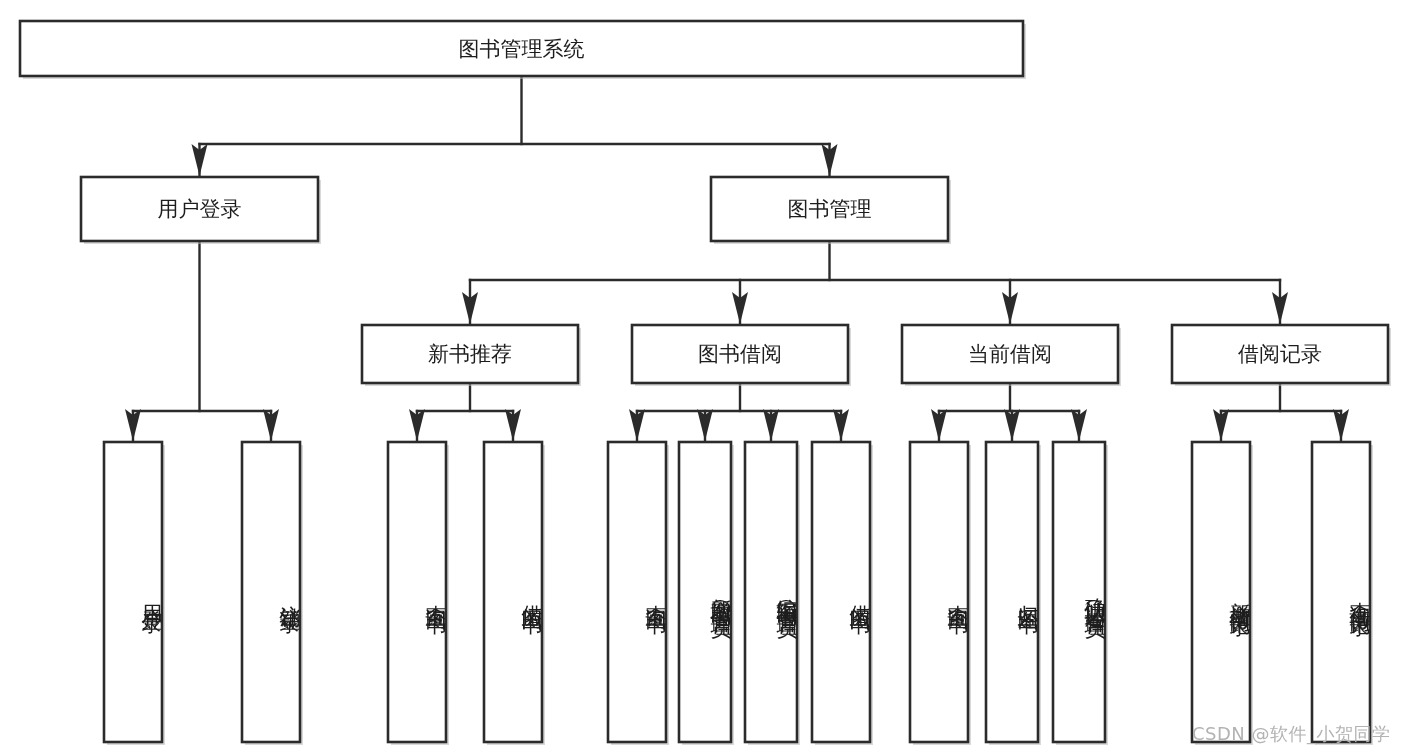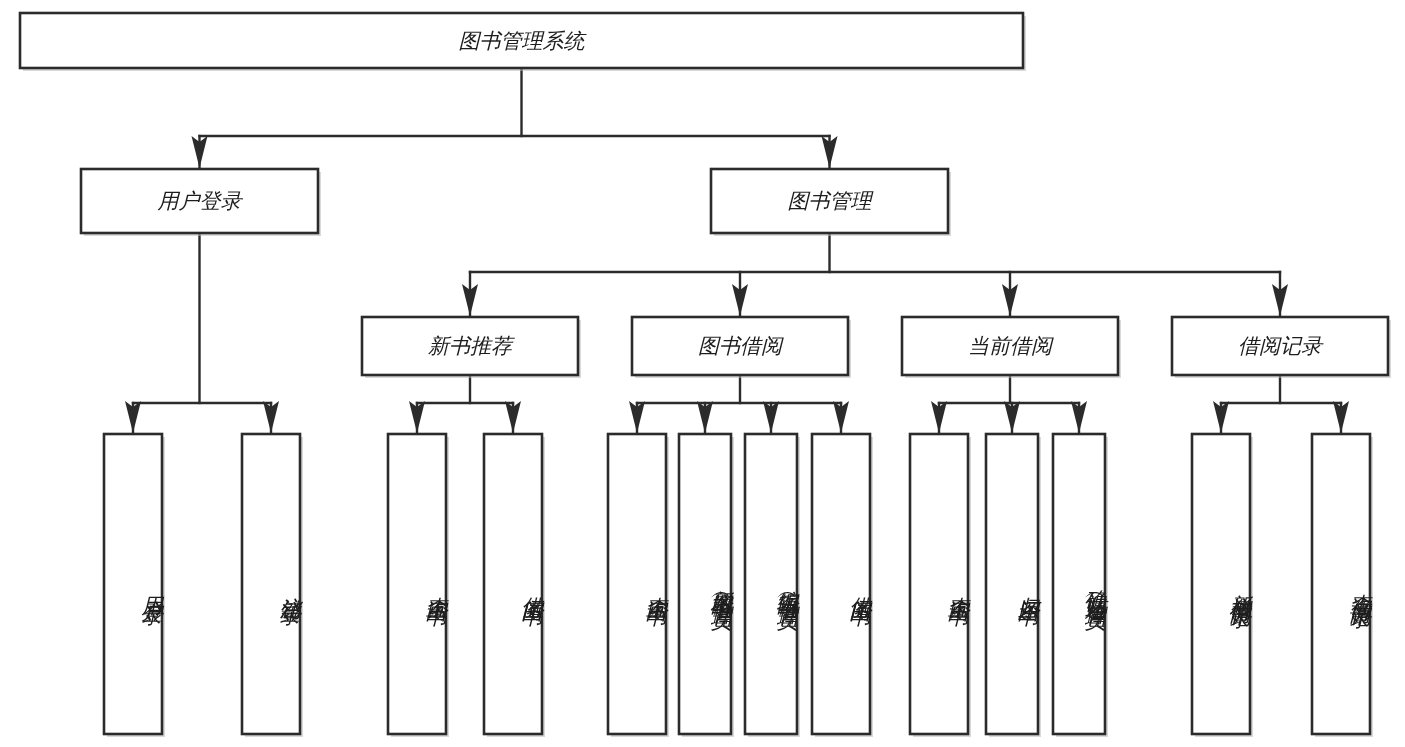--- a/index.html
+++ b/index.html
@@ -10,24 +10,23 @@
   body {
     width: 1405px;
     height: 747px;
     overflow: hidden;
     font-family: "Liberation Sans", "DejaVu Sans", sans-serif;
     position: relative;
   }
   #diagram-root {
     position: absolute;
     left: 0;
-    top: 0;
+    top: 8px;
     width: 1405px;
     height: 608px;
-    font-style: italic;
   }
   svg.flow {
     display: block;
     width: 1405px;
     height: 747px;
   }
   .node-box {
     fill: #ffffff;
     stroke: #2b2b2b;
     stroke-width: 2.6;
@@ -241,13 +240,14 @@
       <div class="leaf-label" style="left: 679px; top: 446px; width: 52px; height: 280px;">新增图书（管理员）</div>
       <div class="leaf-label" style="left: 745px; top: 446px; width: 52px; height: 280px;">编辑图书（管理员）</div>
       <div class="leaf-label" style="left: 812px; top: 446px; width: 58px; height: 280px;">借阅图书</div>
       <div class="leaf-label" style="left: 910px; top: 446px; width: 58px; height: 280px;">查询图书</div>
       <div class="leaf-label" style="left: 986px; top: 446px; width: 52px; height: 280px;">归还图书</div>
       <div class="leaf-label" style="left: 1053px; top: 446px; width: 52px; height: 280px;">确认归还（管理员）</div>
       <div class="leaf-label" style="left: 1192px; top: 446px; width: 58px; height: 280px;">新增借阅记录</div>
       <div class="leaf-label" style="left: 1312px; top: 446px; width: 58px; height: 280px;">查询借阅记录</div>
     </div>
 
+  <div class="watermark" style="left:1192px; top:714px;">CSDN @软件_小贺同学</div>
 </div>
 
 </body></html>

